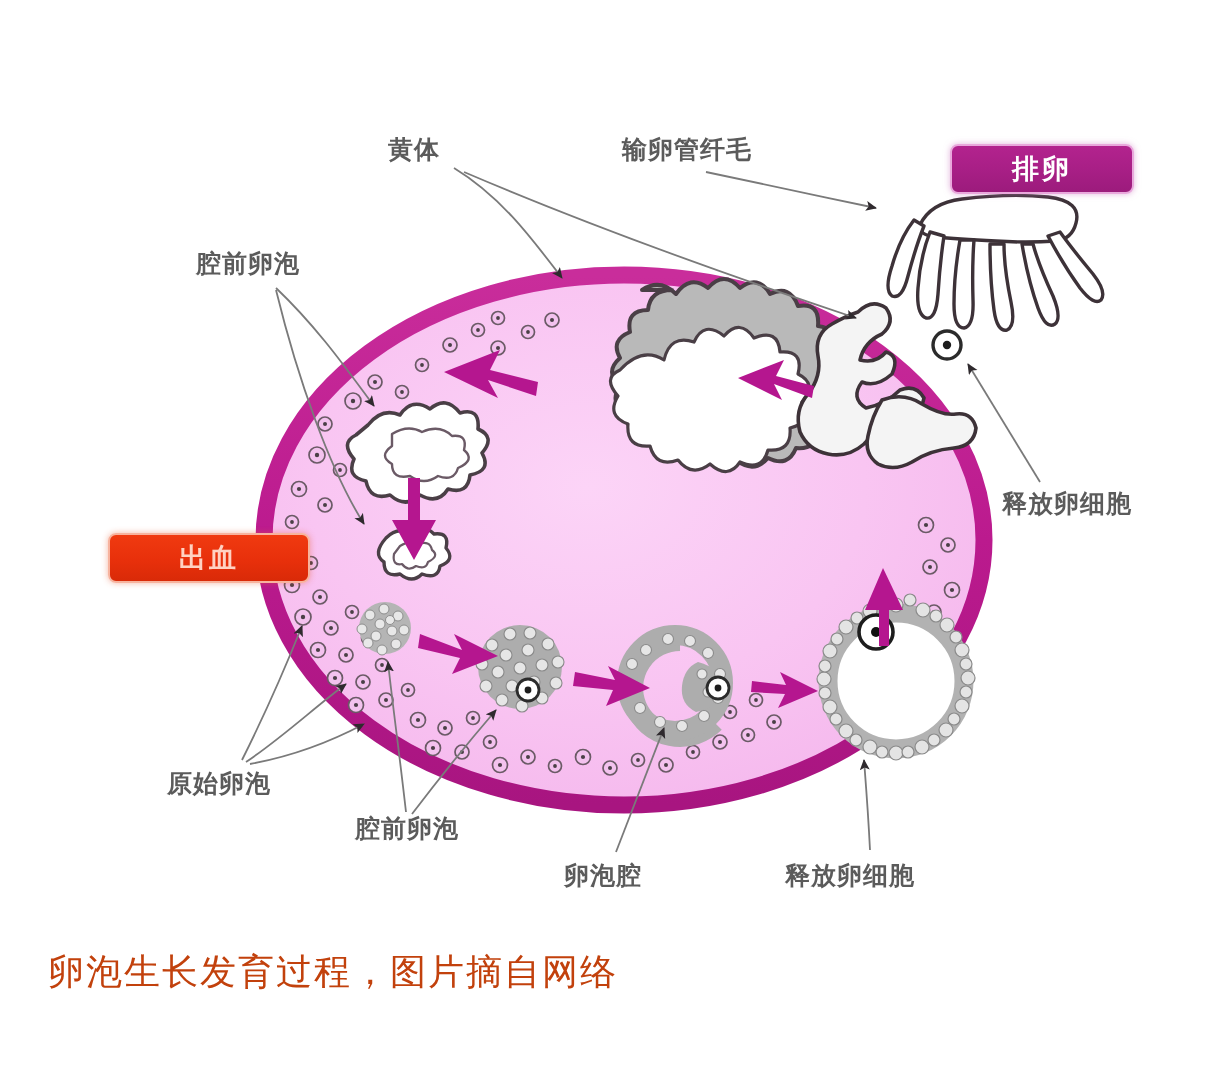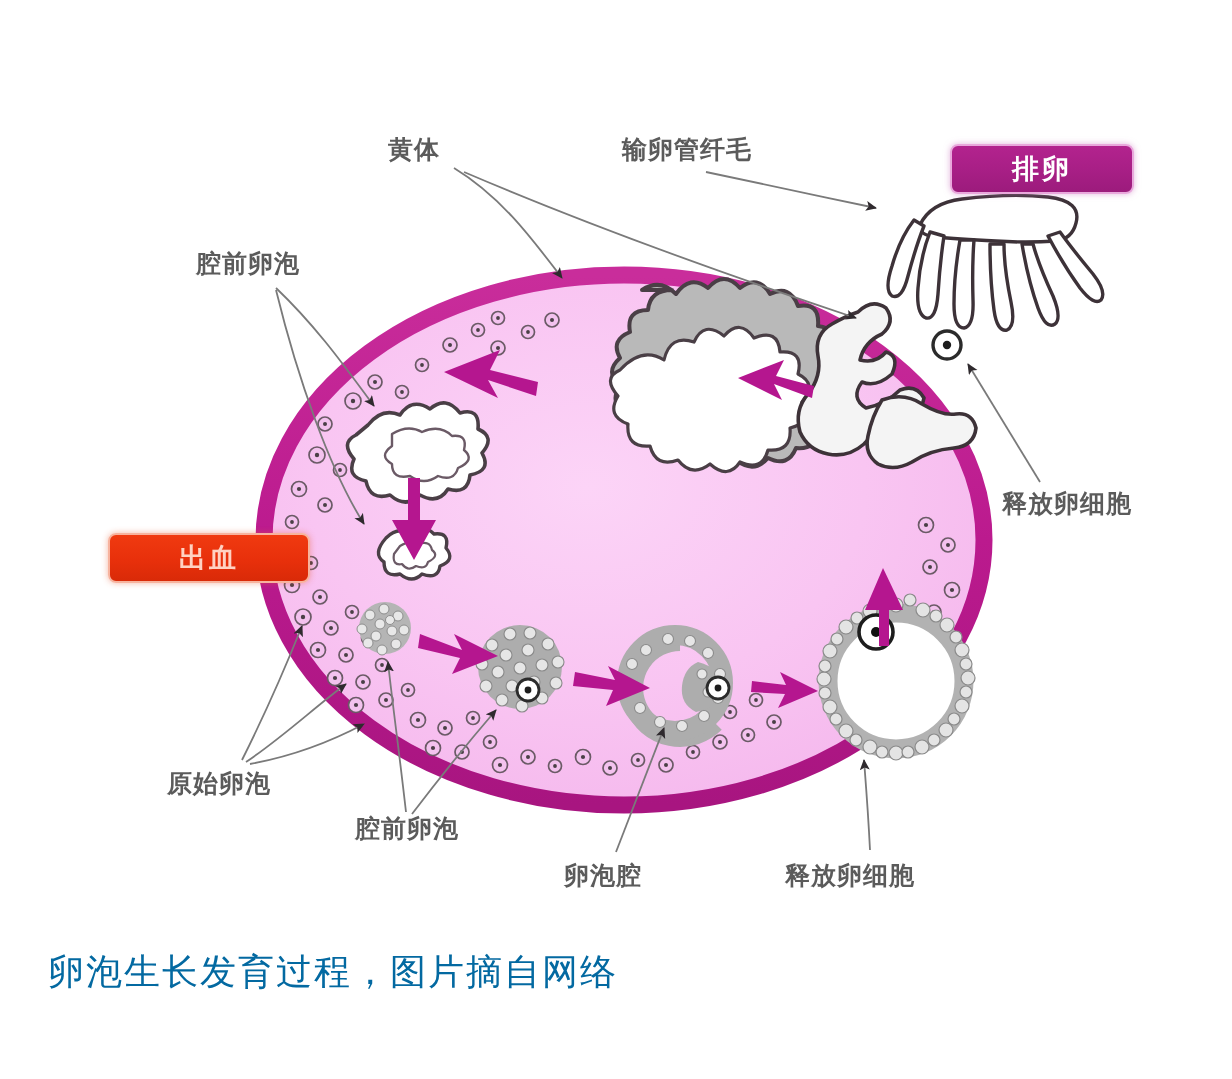--- a/index.html
+++ b/index.html
@@ -74,21 +74,21 @@
     border: 2px solid #f7b39e;
     box-shadow: 0 0 6px rgba(230,90,50,0.45);
   }
 
   
   #caption {
     position: absolute;
     left: 48px;
     top: 948px;
     font-size: 36px;
-    color: #0369a1;
+    color: #c2410c;
     letter-spacing: 2px;
     font-family: "Liberation Sans", "DejaVu Sans", sans-serif;
     white-space: nowrap;
   }
 </style>
 </head>
 <body>
 
 <div id="root">
 

